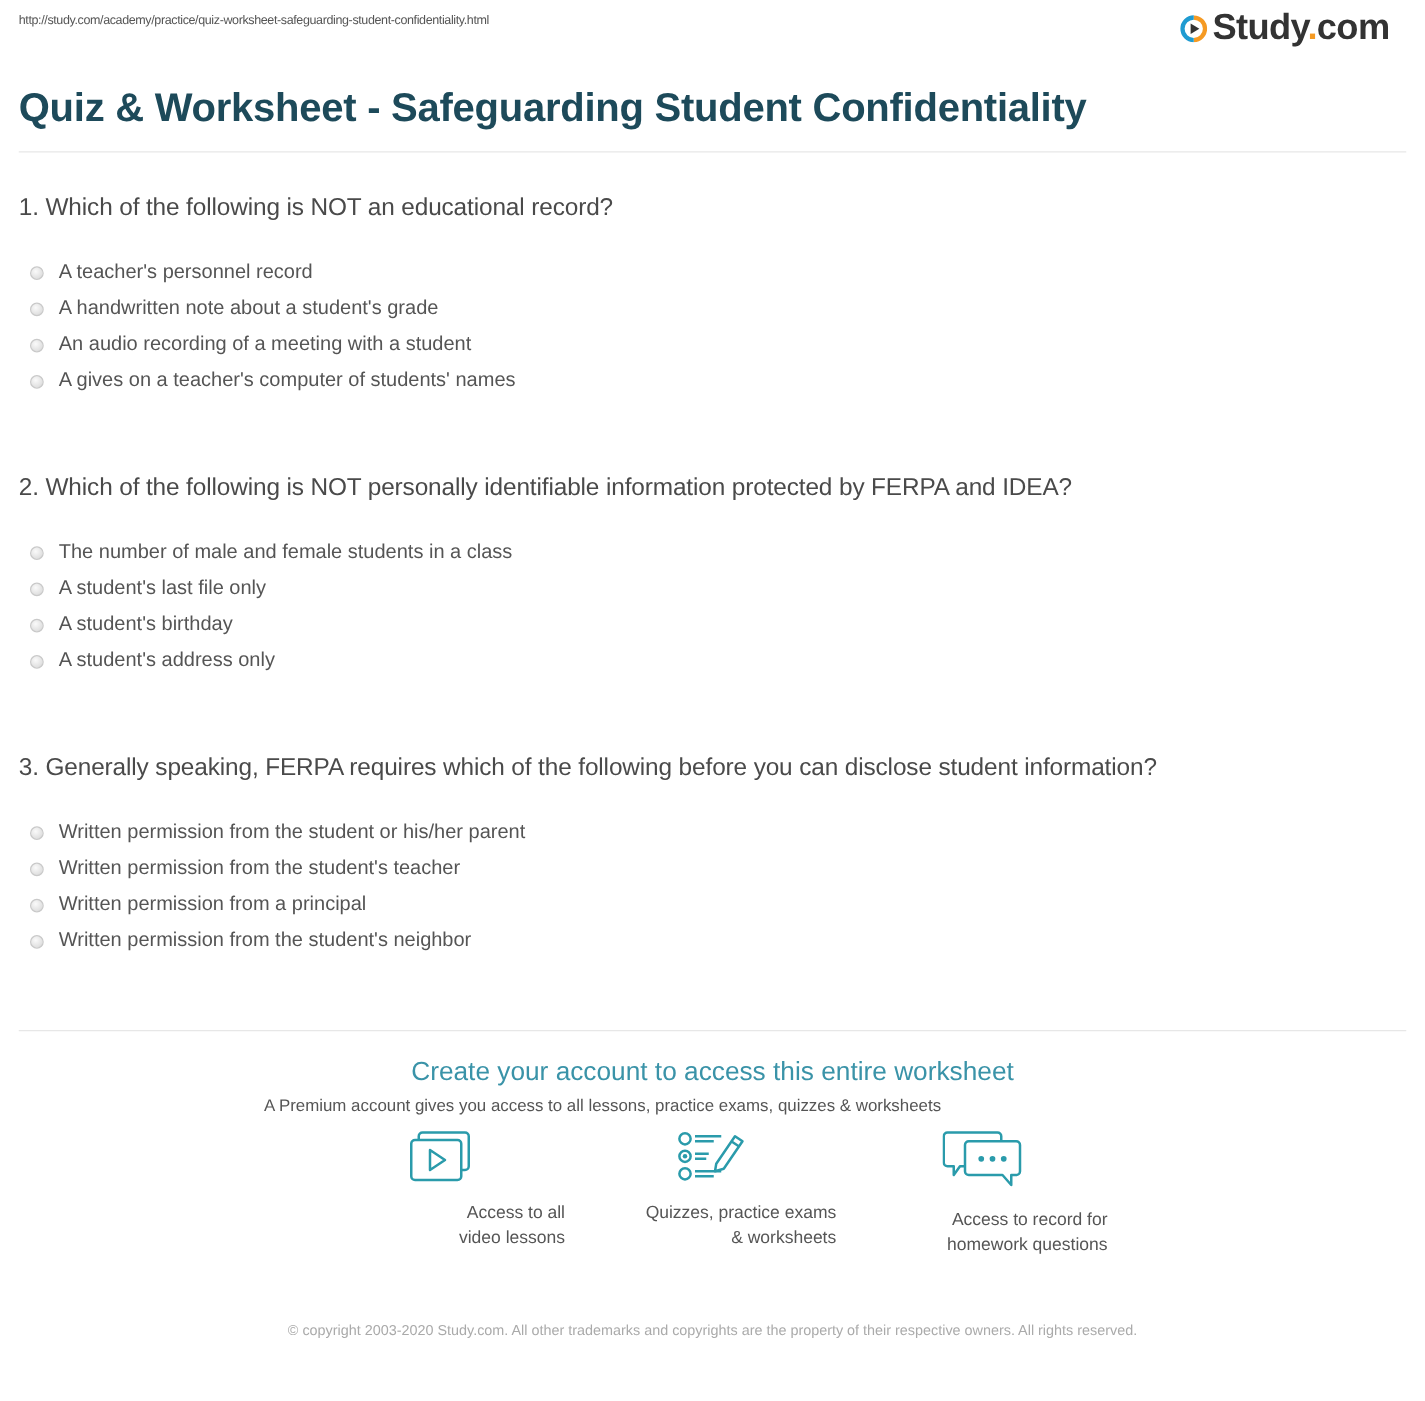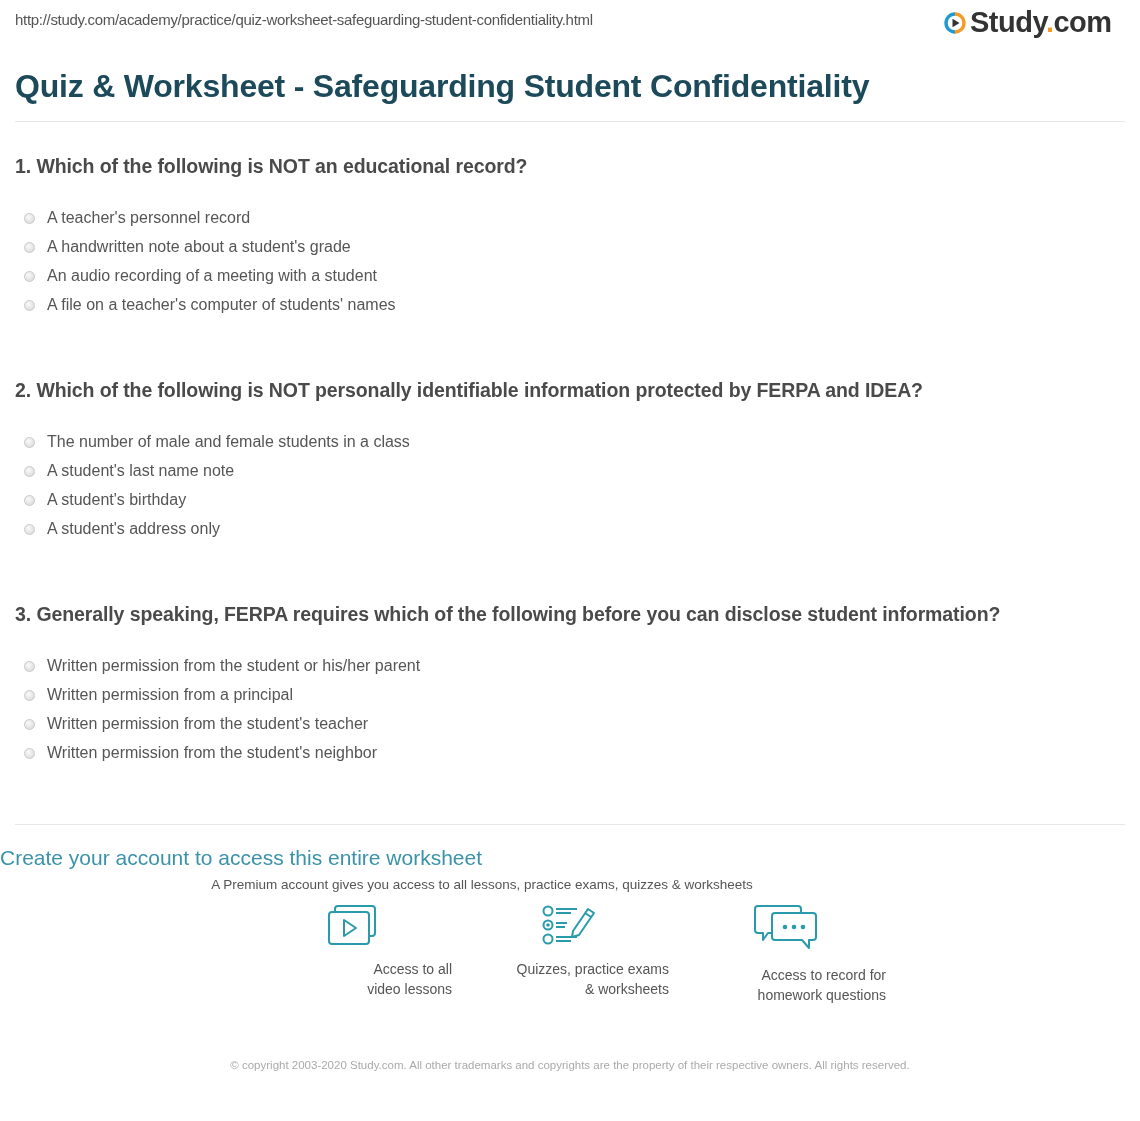--- a/index.html
+++ b/index.html
@@ -1,38 +1,38 @@
 <!DOCTYPE html>
 <html><head>
   <meta charset="utf-8">
   <style>
     * { box-sizing: border-box; margin: 0; padding: 0; }
     html, body { width: 1140px; height: 1121px; background: #ffffff; overflow: hidden; }
     body { font-family: "DejaVu Sans", "Liberation Sans", sans-serif; color: #4b4b4b; position: relative; }
 
-    .url { position: absolute; left: 15px; top: 11px; font-size: 15px; color: #555; letter-spacing: -0.3px; font-family: "Liberation Sans", sans-serif; }
+    .url { position: absolute; left: 15px; top: 11px; font-size: 10px; color: #555; letter-spacing: -0.3px; font-family: "Liberation Sans", sans-serif; }
 
     .logo { position: absolute; left: 944px; top: 8px; display: flex; align-items: center; }
     .logo-mark { width: 22px; height: 22px; position: relative; }
     .logo-text { font-family: "Liberation Sans", sans-serif; font-size: 29px; font-weight: 700; color: #333; letter-spacing: -0.5px; margin-left: 4px; line-height: 1; text-align: right; }
     .logo-text .dot { color: #f59a23; }
 
     .title { position: absolute; left: 15px; top: 68px; font-family: "Liberation Sans", sans-serif; font-size: 32px; font-weight: 700; color: #1d4a5a; letter-spacing: -0.2px; white-space: nowrap; }
     .divider { position: absolute; left: 15px; right: 15px; height: 1px; background: #e7e7e7; }
     .divider.top { top: 121px; }
     .divider.bottom { top: 824px; }
 
     .question { position: absolute; left: 15px; width: 1110px; }
-    .q-text { font-family: "Liberation Sans", sans-serif; font-size: 19.5px; font-weight: 700; color: #4a4a4a; white-space: nowrap; letter-spacing: -0.1px; }
+    .q-text { font-family: "Liberation Sans", sans-serif; font-size: 19.5px; font-weight: 400; color: #4a4a4a; white-space: nowrap; letter-spacing: -0.1px; }
     .answers { list-style: none; margin-top: 20px; }
     .answer { display: flex; align-items: center; height: 40px; margin-top: -11px; padding-top: 0; }
     .answer:first-child { margin-top: 0; }
     .radio { width: 11px; height: 11px; border-radius: 50%; border: 1px solid #c9c9c9; background: radial-gradient(circle at 40% 35%, #fafafa 0%, #dcdcdc 80%); margin-left: 9px; margin-right: 12px; flex: none; }
     .a-text { font-family: "Liberation Sans", sans-serif; font-size: 16px; color: #555; white-space: nowrap; }
-    .cta-title { position: absolute; left: 0; width: 1140px; top: 846px; text-align: left; font-family: "Liberation Sans", sans-serif; font-size: 21px; color: #3a93a8; font-weight: 400; }
+    .cta-title { position: absolute; left: 0; width: 1140px; top: 846px; text-align: center; font-family: "Liberation Sans", sans-serif; font-size: 21px; color: #3a93a8; font-weight: 400; }
     .cta-sub { position: absolute; left: 0; width: 964px; top: 877px; text-align: center; font-family: "Liberation Sans", sans-serif; font-size: 13.5px; color: #555; }
 
     .feature { position: absolute; top: 903px; width: 200px; text-align: right; }
     .feature svg { display: block; margin: 0 auto; }
     .feature-label { margin-top: 12px; font-family: "Liberation Sans", sans-serif; font-size: 14px; line-height: 20px; color: #555; }
 
     .copyright { position: absolute; left: 210px; width: 720px; top: 1057px; text-align: center; font-family: "Liberation Sans", sans-serif; font-size: 11.5px; color: #aaa; line-height: 17px; }
   </style>
 </head>
 <body>
@@ -63,35 +63,35 @@
     <li class="answer">
         <span class="radio"></span>
         <span class="a-text">A handwritten note about a student's grade</span>
       </li>
     <li class="answer">
         <span class="radio"></span>
         <span class="a-text">An audio recording of a meeting with a student</span>
       </li>
     <li class="answer">
         <span class="radio"></span>
-        <span class="a-text">A file on a teacher's computer of students' names</span>
+        <span class="a-text">A gives on a teacher's computer of students' names</span>
       </li>
   </ul>
 </section>
 
 <section class="question" style="top:379px">
   <div class="q-text">2. Which of the following is NOT personally identifiable information protected by FERPA and IDEA?</div>
   <ul class="answers">
     <li class="answer">
         <span class="radio"></span>
         <span class="a-text">The number of male and female students in a class</span>
       </li>
     <li class="answer">
         <span class="radio"></span>
-        <span class="a-text">A student's last name note</span>
+        <span class="a-text">A student's last file only</span>
       </li>
     <li class="answer">
         <span class="radio"></span>
         <span class="a-text">A student's birthday</span>
       </li>
     <li class="answer">
         <span class="radio"></span>
         <span class="a-text">A student's address only</span>
       </li>
   </ul>
@@ -99,25 +99,25 @@
 
 <section class="question" style="top:603px">
   <div class="q-text">3. Generally speaking, FERPA requires which of the following before you can disclose student information?</div>
   <ul class="answers">
     <li class="answer">
         <span class="radio"></span>
         <span class="a-text">Written permission from the student or his/her parent</span>
       </li>
     <li class="answer">
         <span class="radio"></span>
-        <span class="a-text">Written permission from a principal</span>
+        <span class="a-text">Written permission from the student's teacher</span>
       </li>
     <li class="answer">
         <span class="radio"></span>
-        <span class="a-text">Written permission from the student's teacher</span>
+        <span class="a-text">Written permission from a principal</span>
       </li>
     <li class="answer">
         <span class="radio"></span>
         <span class="a-text">Written permission from the student's neighbor</span>
       </li>
   </ul>
 </section>
 
 <div class="divider bottom"></div>
 

